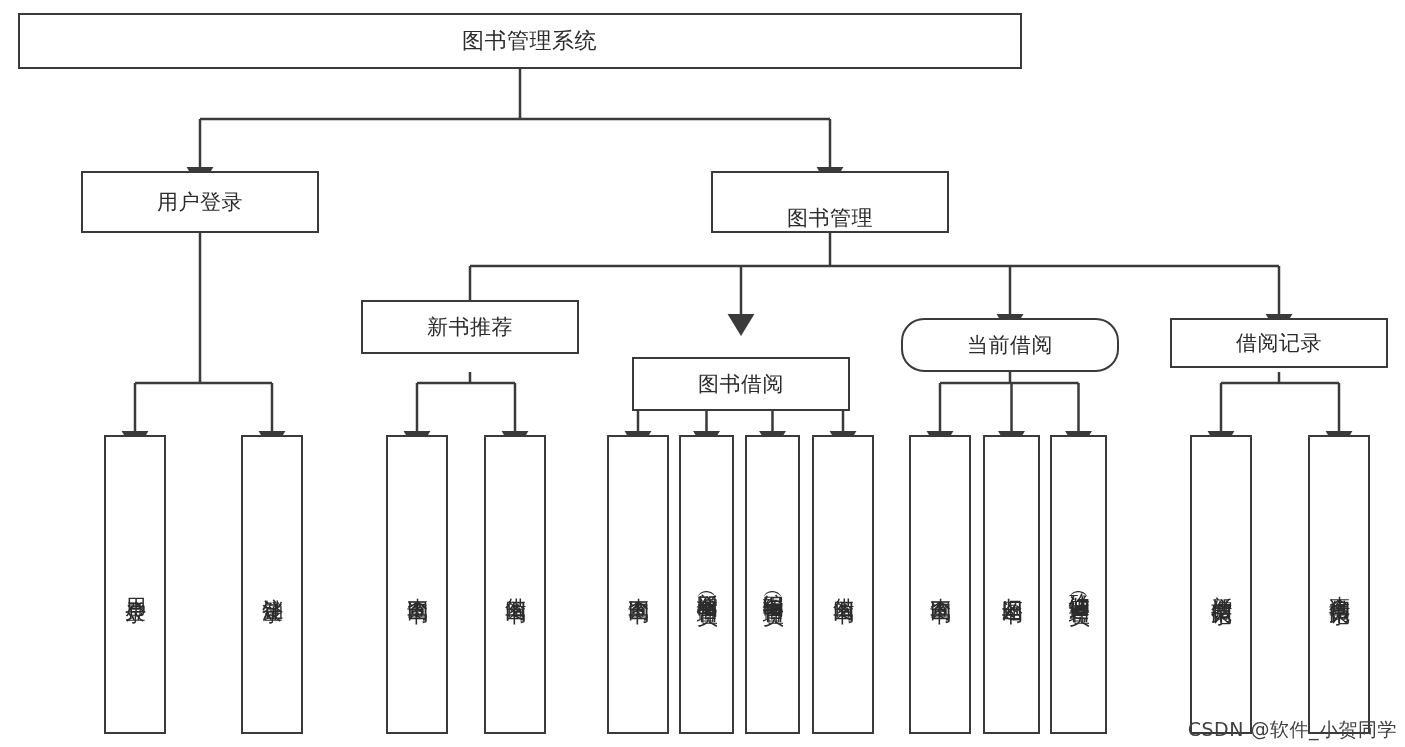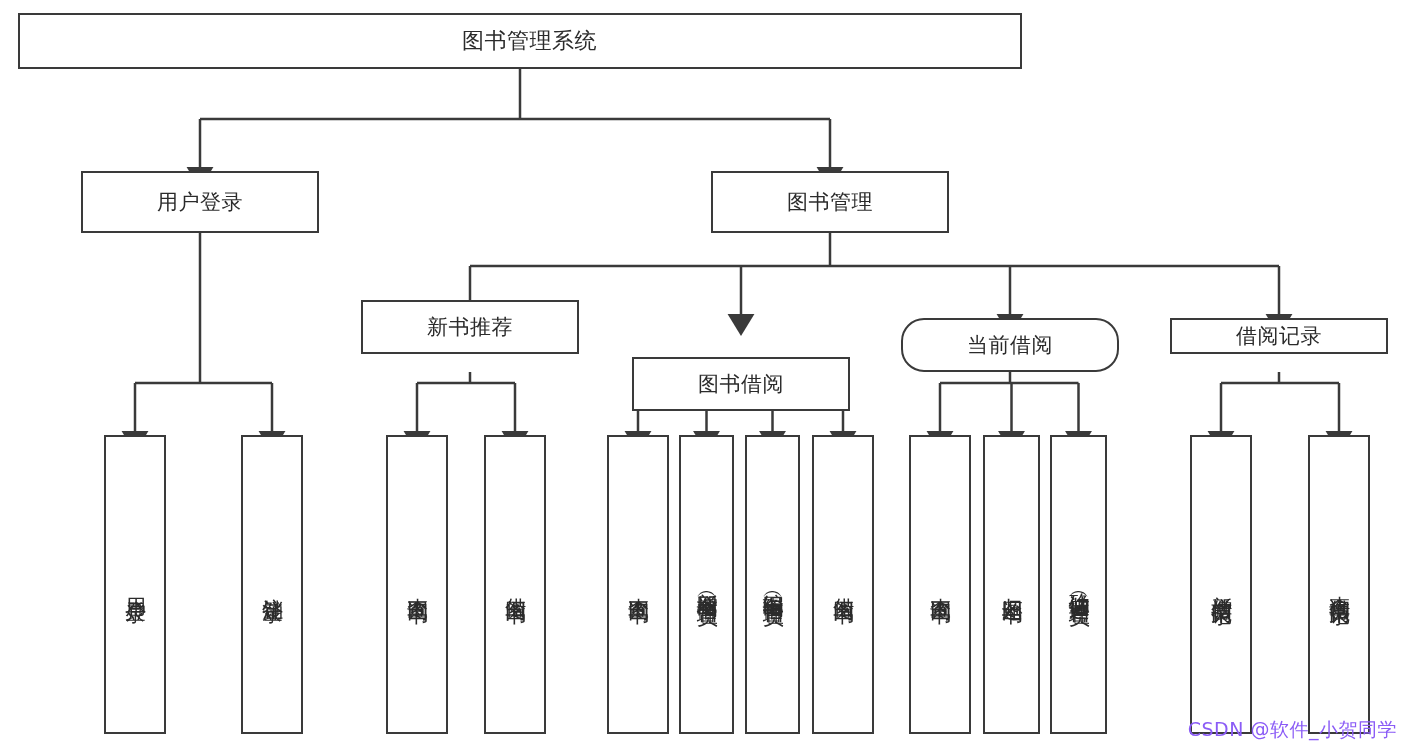--- a/index.html
+++ b/index.html
@@ -58,21 +58,21 @@
     line-height: 1.22;
     letter-spacing: 2px;
     white-space: nowrap;
     max-height: 280px;
   }
   #watermark {
     position: absolute;
     right: 8px;
     bottom: 4px;
     font-size: 19px;
-    color: #8b5cf6;
+    color: #404040;
     font-family: "DejaVu Sans", "Liberation Sans", sans-serif;
     white-space: nowrap;
     letter-spacing: 0.5px;
   }
 </style>
 </head>
 <body>
 
 <div id="canvas">
 
@@ -119,33 +119,33 @@
       </g>
   </svg>
 
   <div id="nodes">
       <div class="node horiz root" style="left: 18px; top: 13px; width: 1004px; height: 56px; padding-left: 19px;">
         <span class="label">图书管理系统</span>
       </div>
       <div class="node horiz" style="left: 81px; top: 171px; width: 238px; height: 62px;">
         <span class="label">用户登录</span>
       </div>
-      <div class="node horiz" style="left: 711px; top: 171px; width: 238px; height: 62px;">
+      <div class="node horiz" style="left: 711px; top: 171px; width: 238px; height: 62px; align-items: flex-end;">
         <span class="label">图书管理</span>
       </div>
       <div class="node horiz" style="left: 361px; top: 300px; width: 218px; height: 54px;">
         <span class="label">新书推荐</span>
       </div>
       <div class="node horiz" style="left: 632px; top: 318px; width: 218px; height: 54px; margin-top: 39px;">
         <span class="label">图书借阅</span>
       </div>
       <div class="node horiz" style="left: 901px; top: 318px; width: 218px; height: 54px; border-radius: 23px;">
         <span class="label">当前借阅</span>
       </div>
-      <div class="node horiz" style="left: 1170px; top: 318px; width: 218px; height: 36px;">
+      <div class="node horiz" style="left: 1170px; top: 318px; width: 218px; height: 50px;">
         <span class="label">借阅记录</span>
       </div>
       <div class="node vert" style="left: 104px; top: 435px; width: 62px; height: 299px;">
         <span class="label">用户登录</span>
       </div>
       <div class="node vert" style="left: 241px; top: 435px; width: 62px; height: 299px;">
         <span class="label">注销登录</span>
       </div>
       <div class="node vert" style="left: 386px; top: 435px; width: 62px; height: 299px;">
         <span class="label">查询图书</span>

